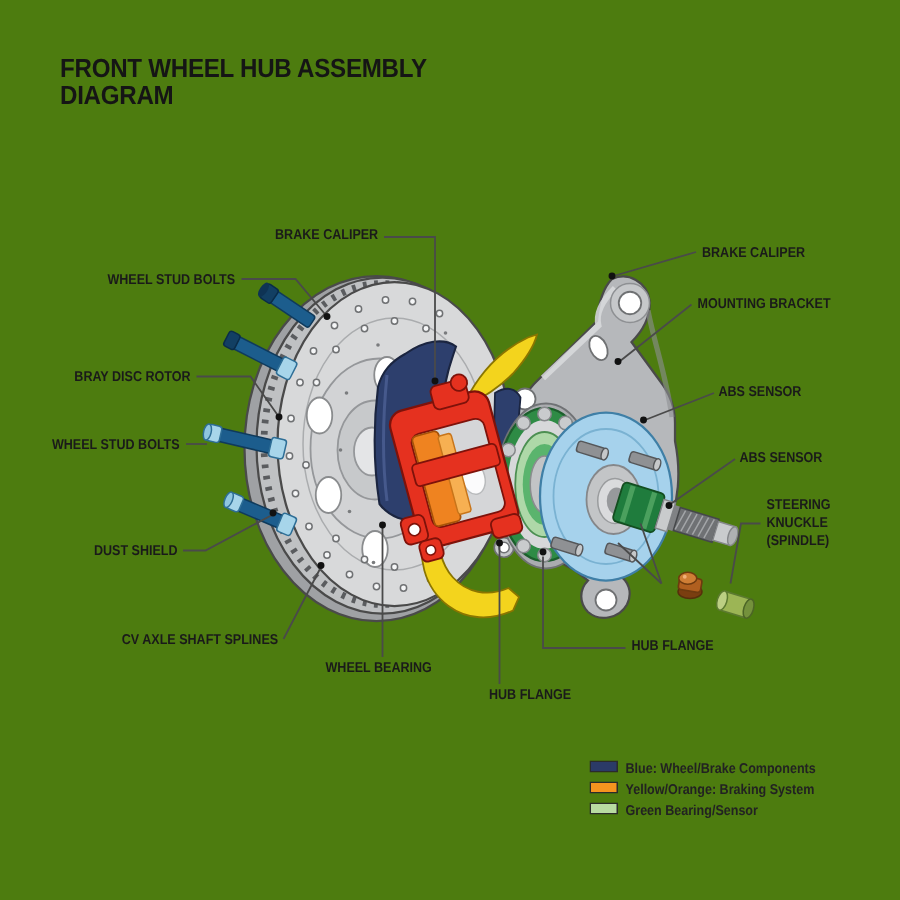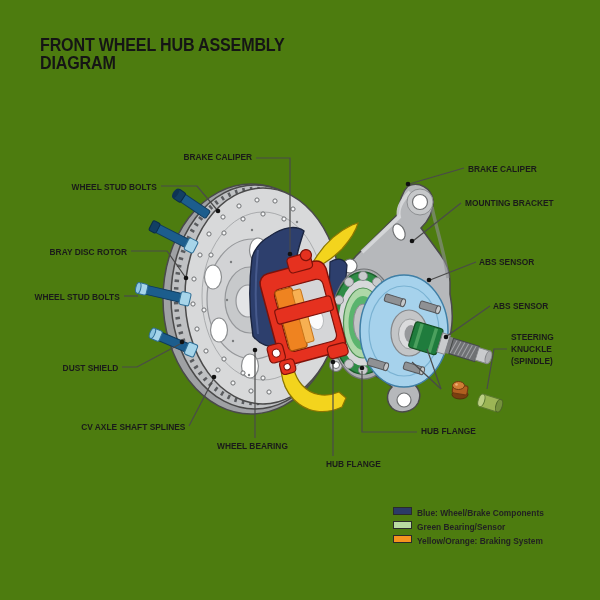--- a/index.html
+++ b/index.html
@@ -280,25 +280,25 @@
 
   <div id="legend">
     <div class="legrow">
       <svg class="legsw" width="19" height="8">
           <rect x="0.5" y="0.5" width="18" height="7" stroke="#2b2b2b" fill="#2b3a67"></rect>
         </svg>
       <span class="legtx">Blue: Wheel/Brake Components</span>
     </div>
     <div class="legrow">
       <svg class="legsw" width="19" height="8">
+          <rect x="0.5" y="0.5" width="18" height="7" stroke="#2b2b2b" fill="#f5941f"></rect>
+        </svg>
+      <span class="legtx">Yellow/Orange: Braking System</span>
+    </div>
+    <div class="legrow">
+      <svg class="legsw" width="19" height="8">
           <rect x="0.5" y="0.5" width="18" height="7" stroke="#2b2b2b" fill="#b9dba2"></rect>
         </svg>
       <span class="legtx">Green Bearing/Sensor</span>
     </div>
-    <div class="legrow">
-      <svg class="legsw" width="19" height="8">
-          <rect x="0.5" y="0.5" width="18" height="7" stroke="#2b2b2b" fill="#f5941f"></rect>
-        </svg>
-      <span class="legtx">Yellow/Orange: Braking System</span>
-    </div>
   </div>
 
 </div>
 
 </body></html>

